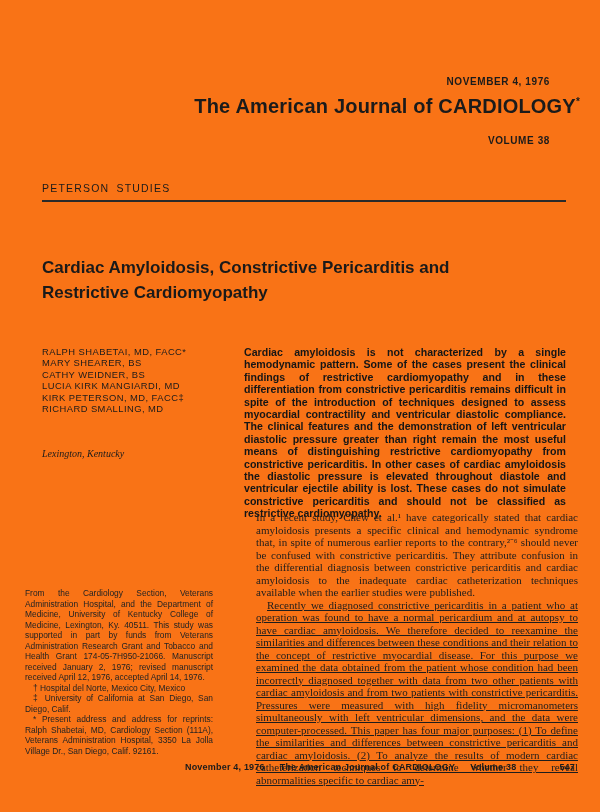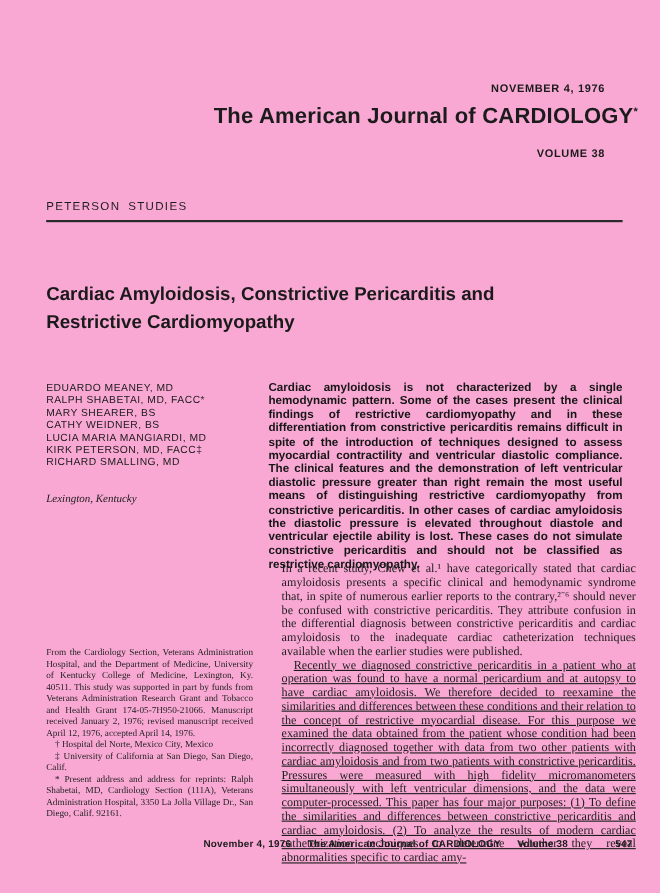--- a/index.html
+++ b/index.html
@@ -1,20 +1,20 @@
 <!DOCTYPE html>
 <html><head>
 <meta charset="utf-8">
 <style>
   html, body { margin: 0; padding: 0; background: #ffffff; }
   .page {
     position: relative;
     width: 600px;
     height: 812px;
-    background: #f9a8d4;
+    background: #f97316;
     color: #1b1b1b;
     font-family: "Liberation Sans", sans-serif;
     overflow: hidden;
   }
   
   .issue-date {
     position: absolute;
     top: 76px;
     left: 0;
     right: 50px;
@@ -90,27 +90,26 @@
     top: 448px;
     left: 42px;
     font-family: "Liberation Serif", serif;
     font-style: italic;
     font-size: 10px;
   }
   
   .footnote-block {
     position: absolute;
     top: 588px;
-    left: 42px;
+    left: 25px;
     width: 188px;
     font-size: 8.4px;
     line-height: 10.5px;
     text-align: justify;
     color: #232323;
-    font-family: Liberation Serif, serif;
   }
   .footnote-block p { margin: 0; }
   .footnote-block p.indent { text-indent: 8px; }
   
   .abstract-text {
     position: absolute;
     top: 346px;
     left: 244px;
     width: 322px;
     font-size: 10.6px;
@@ -159,25 +158,24 @@
   <div class="volume-number">
     <div>VOLUME 38</div>
   </div>
 
   <div class="section-heading">PETERSON STUDIES</div>
   <div class="section-rule"></div>
 
   <div class="article-title">Cardiac Amyloidosis, Constrictive Pericarditis and Restrictive Cardiomyopathy</div>
 
   <div class="author-list">
-    <div>EDUARDO MEANEY, MD</div>
     <div>RALPH SHABETAI, MD, FACC*</div>
     <div>MARY SHEARER, BS</div>
     <div>CATHY WEIDNER, BS</div>
-    <div>LUCIA MARIA MANGIARDI, MD</div>
+    <div>LUCIA KIRK MANGIARDI, MD</div>
     <div>KIRK PETERSON, MD, FACC‡</div>
     <div>RICHARD SMALLING, MD</div>
   </div>
 
   <div class="author-location">Lexington, Kentucky</div>
 
   <div class="footnote-block">
     <p>From the Cardiology Section, Veterans Administration Hospital, and the Department of Medicine, University of Kentucky College of Medicine, Lexington, Ky. 40511. This study was supported in part by funds from Veterans Administration Research Grant and Tobacco and Health Grant 174-05-7H950-21066. Manuscript received January 2, 1976; revised manuscript received April 12, 1976, accepted April 14, 1976.</p>
     <p class="indent">† Hospital del Norte, Mexico City, Mexico</p>
     <p class="indent">‡ University of California at San Diego, San Diego, Calif.</p>

